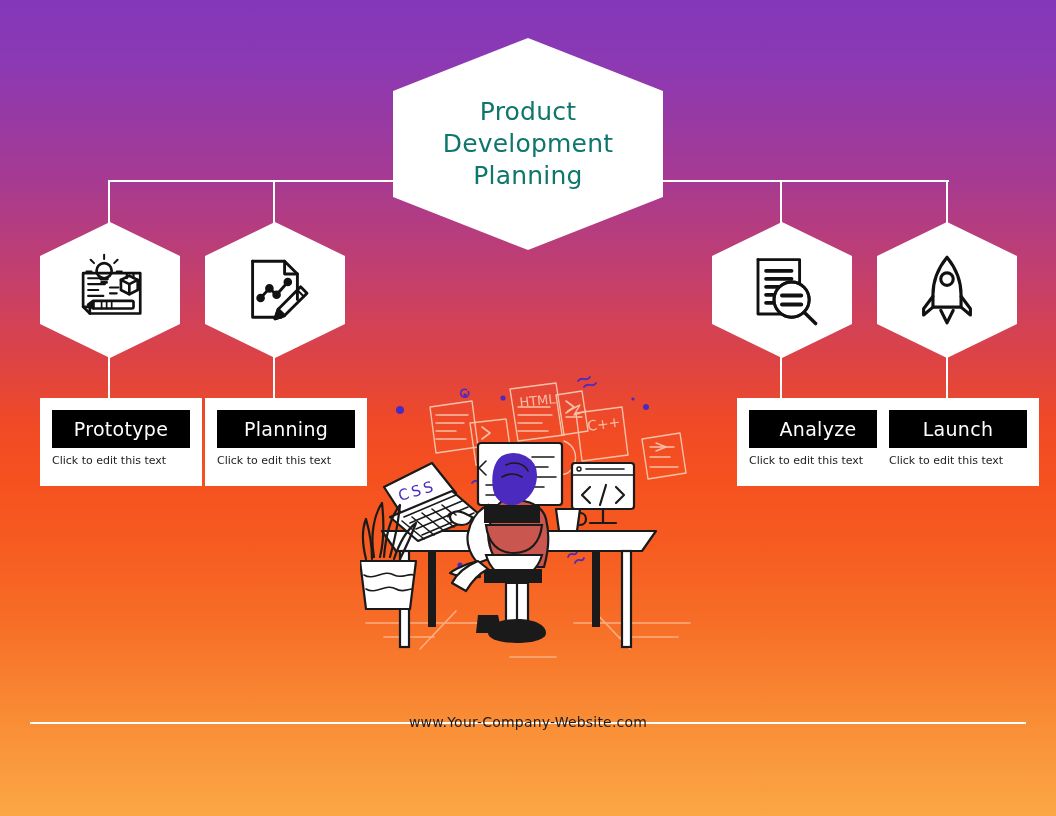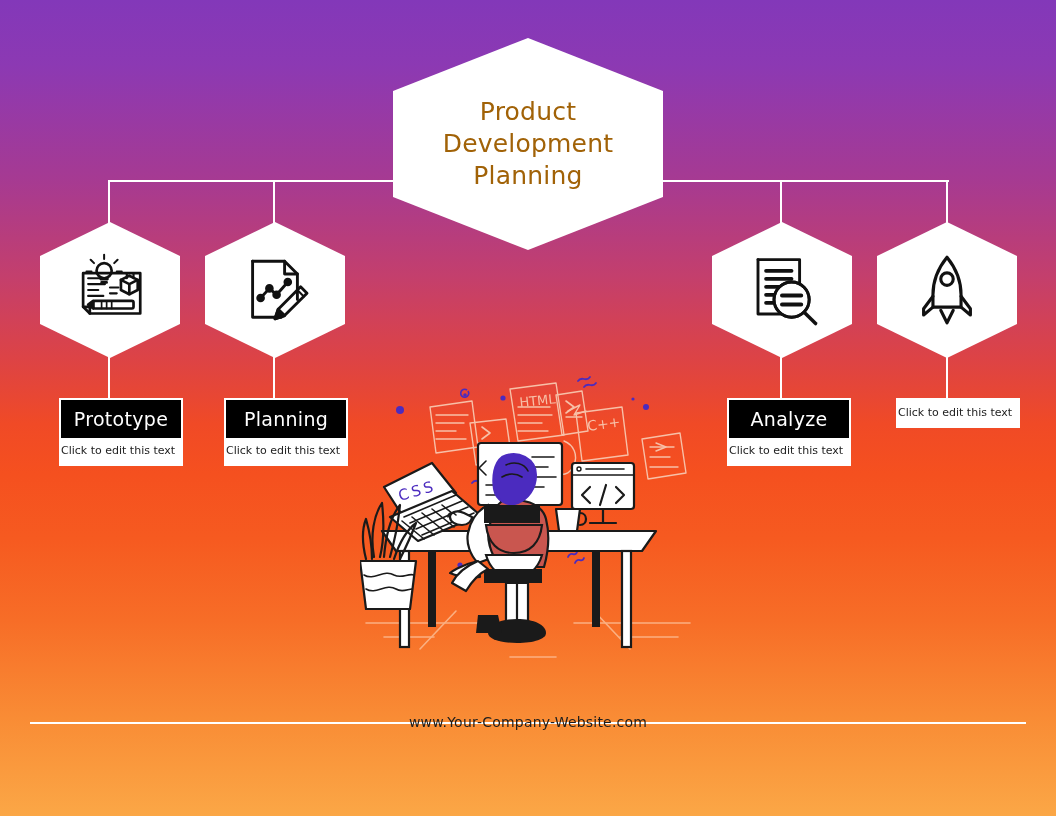--- a/index.html
+++ b/index.html
@@ -43,44 +43,43 @@
     align-items: center;
     justify-content: center;
   }
   .hex-main {
     left: 393px;
     top: 38px;
     width: 270px;
     height: 212px;
   }
   .hex-title {
-    color: #a16207;
+    color: #0f766e;
     font-size: 25px;
     line-height: 32px;
     text-align: center;
     font-weight: 400;
     letter-spacing: .2px;
     white-space: pre-line;
   }
   .hex-small {
     width: 140px;
     height: 136px;
     top: 222px;
   }
   .hex-icon svg { display: block; }
 
   
   .card {
     position: absolute;
     top: 398px;
-    width: 124px;
+    width: 162px;
     background: #ffffff;
-    padding: 2px;
+    padding: 12px;
     box-sizing: border-box;
-    margin-left: 19px;
   }
   .card-head {
     background: #000000;
     color: #ffffff;
     text-align: center;
     font-size: 19px;
     line-height: 38px;
     height: 38px;
     letter-spacing: .3px;
     overflow: hidden;
@@ -217,26 +216,27 @@
   <div class="card" style="left:40px;">
     <div class="card-head">Prototype</div>
     <div class="card-body">Click to edit this text</div>
   </div>
 
   <div class="card" style="left:205px;">
     <div class="card-head">Planning</div>
     <div class="card-body">Click to edit this text</div>
   </div>
 
-  <div class="card" style="left:708px;">
+  <div class="card" style="left:737px;">
     <div class="card-head">Analyze</div>
     <div class="card-body">Click to edit this text</div>
   </div>
 
   <div class="card" style="left:877px;">
+    <div class="card-head">Launch</div>
     <div class="card-body">Click to edit this text</div>
   </div>
 
   <div class="illu">
     <svg viewBox="0 0 336 300">
       <defs>
         <style>
           .lt { fill:none; stroke:#f7c0a8; stroke-width:1.4; stroke-linecap:round; stroke-linejoin:round; }
           .dk { fill:none; stroke:#1a1a1a; stroke-width:2.2; stroke-linecap:round; stroke-linejoin:round; }
           .dkthin { fill:none; stroke:#1a1a1a; stroke-width:1.6; stroke-linecap:round; stroke-linejoin:round; }

